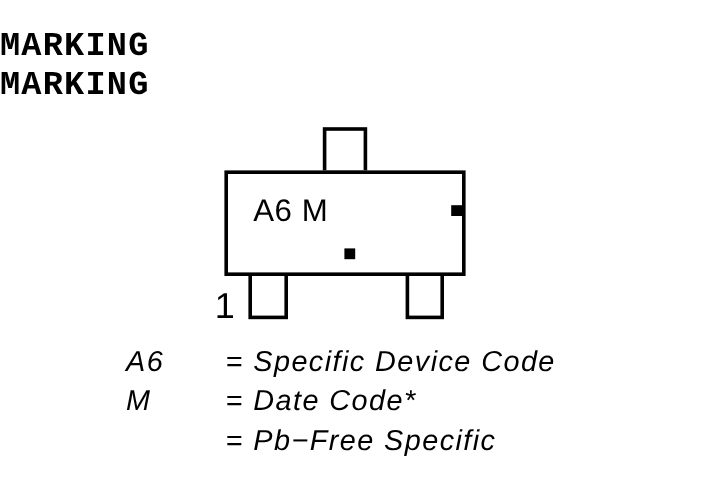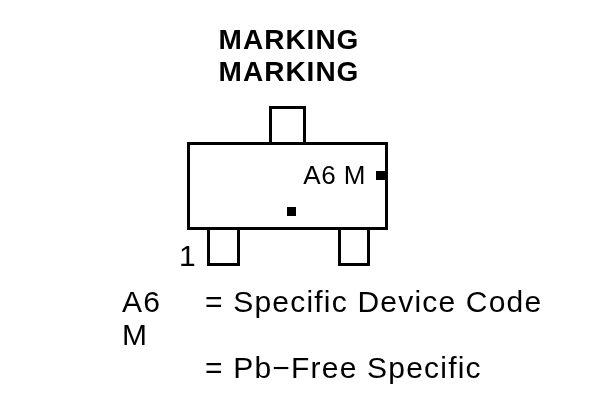--- a/index.html
+++ b/index.html
@@ -10,25 +10,26 @@
     font-family: "Liberation Sans", sans-serif;
     color: #000000;
     overflow: hidden;
   }
 
   
   .title-block {
     position: absolute;
     left: 0; top: 24px;
     width: 578px;
-    text-align: center;
+    text-align: left;
     font-size: 28px;
     font-weight: bold;
     line-height: 32px;
     letter-spacing: 1px;
+    font-family: Liberation Mono, monospace;
   }
 
   
   .lead {
     position: absolute;
     border: 3px solid #000;
     background: #ffffff;
     z-index: 1;
   }
   .lead-top   { left: 269px; top: 106px; width: 37px; height: 39px; }
@@ -40,21 +41,21 @@
     width: 201px; height: 88px;
     border: 3px solid #000;
     background: #ffffff;
     z-index: 2;
   }
   .marking-row {
     position: absolute;
     left: 0; right: 0; top: 16px;
     height: 28px;
     display: flex;
-    justify-content: flex-end;
+    justify-content: space-between;
     align-items: center;
     gap: 10px;
     font-size: 26px;
     line-height: 28px;
     letter-spacing: 0.5px;
     margin-left: 21px;
   }
   .sq {
     width: 9px; height: 9px;
     background: #000000;
@@ -68,23 +69,24 @@
     position: absolute;
     left: 179px; top: 241px;
     font-size: 30px;
     line-height: 30px;
     z-index: 3;
   }
 
   
   .legend {
     position: absolute;
-    left: 122px; top: 285px;
-    font-size: 30px;
+    left: 105px; top: 285px;
+    font-size: 24px;
     letter-spacing: 1.2px;
+    font-style: italic;
   }
   .legend-row {
     display: flex;
     align-items: center;
     height: 33px;
   }
   .legend-term { width: 83px; flex: none; }
   .legend-sq {
     width: 10px; height: 10px;
     background: #000000;
@@ -116,18 +118,19 @@
   <div class="pin1-label">1</div>
 </div>
 
 <div class="legend">
   <div class="legend-row">
     <span class="legend-term">A6</span>
     <span class="legend-def">= Specific Device Code</span>
   </div>
   <div class="legend-row">
     <span class="legend-term">M</span>
+    <span class="legend-def">= Date Code*</span>
   </div>
   <div class="legend-row">
     <span class="legend-term"><span class="legend-sq"></span></span>
     <span class="legend-def">= Pb−Free Specific</span>
   </div>
 </div>
 
 </body></html>

